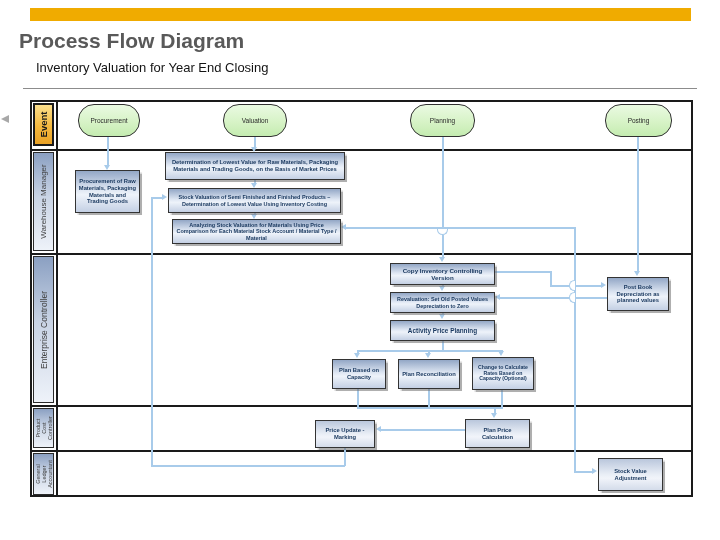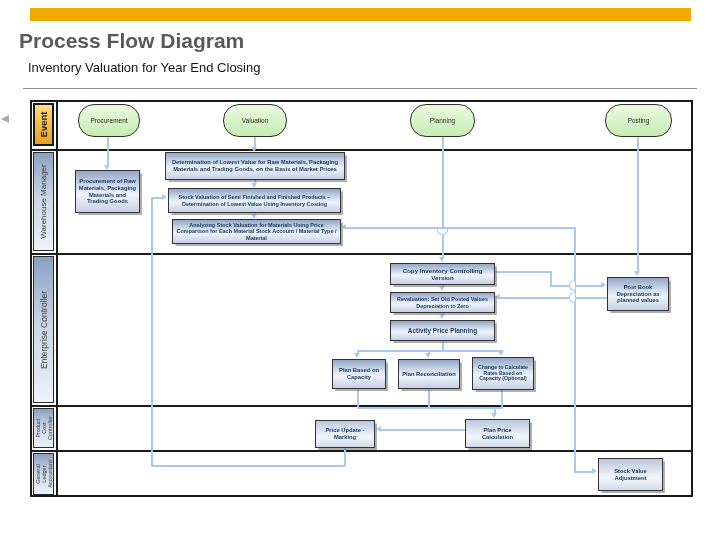--- a/index.html
+++ b/index.html
@@ -2,21 +2,21 @@
 <html><head>
 <meta charset="utf-8">
 <style>
   html,body{margin:0;padding:0;background:#e9e9e9;}
   #page{position:relative;width:720px;height:540px;background:#ffffff;
         font-family:"Liberation Sans",sans-serif;overflow:hidden;padding-left:8px;}
 
   
   .goldbar{position:absolute;left:30px;top:8px;width:661px;height:13px;background:#F0AB00;}
   .title{position:absolute;left:19px;top:29px;font-size:21px;font-weight:bold;color:#595959;}
-  .subtitle{position:absolute;left:28px;top:60px;font-size:13px;color:#141414;}
+  .subtitle{position:absolute;left:36px;top:60px;font-size:13px;color:#141414;}
   .rule{position:absolute;left:23px;top:88px;width:674px;height:1px;background:#8c8c8c;}
   .margin-arrow{position:absolute;left:1px;top:115px;width:0;height:0;
         border-top:4px solid transparent;border-bottom:4px solid transparent;border-right:8px solid #a8a8a8;}
 
   
   .frame{position:absolute;left:30px;top:100px;width:663px;height:397px;border:2px solid #1a1a1a;box-sizing:border-box;}
   .bline{position:absolute;background:#1a1a1a;}
   .lane-cell{position:absolute;left:33px;width:21px;box-sizing:border-box;border:1px solid #2b2b2b;
         display:flex;align-items:center;justify-content:center;overflow:hidden;}
   .lane-cell .rot{transform:rotate(-90deg);text-align:center;color:#3f3f3f;}

